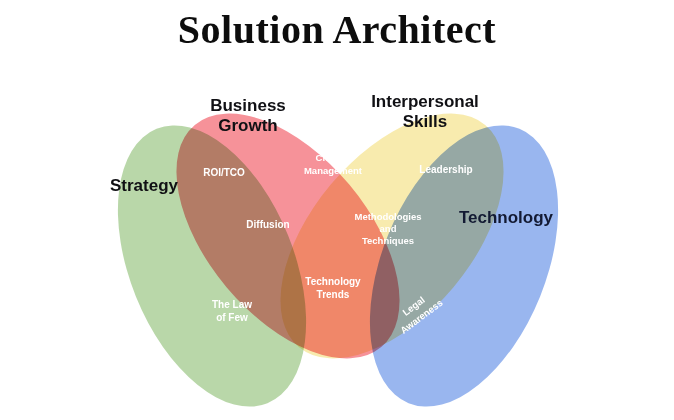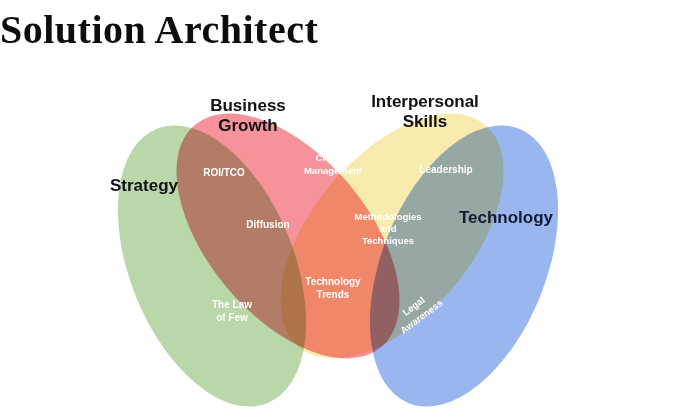--- a/index.html
+++ b/index.html
@@ -7,21 +7,21 @@
   body{
     width:674px;height:420px;
     background:#ffffff;
     font-family:"Liberation Sans", sans-serif;
     overflow:hidden;
     position:relative;
   }
   #page-title{
     position:absolute;
     top:8px; left:0; width:674px;
-    text-align:left;
+    text-align:center;
     font-family:"Liberation Serif", serif;
     font-weight:bold;
     font-size:40px;
     letter-spacing:0.5px;
     color:#0d0d0d;
     line-height:1.1;
   }
   #venn-wrap{
     position:absolute;
     top:58px; left:0;

